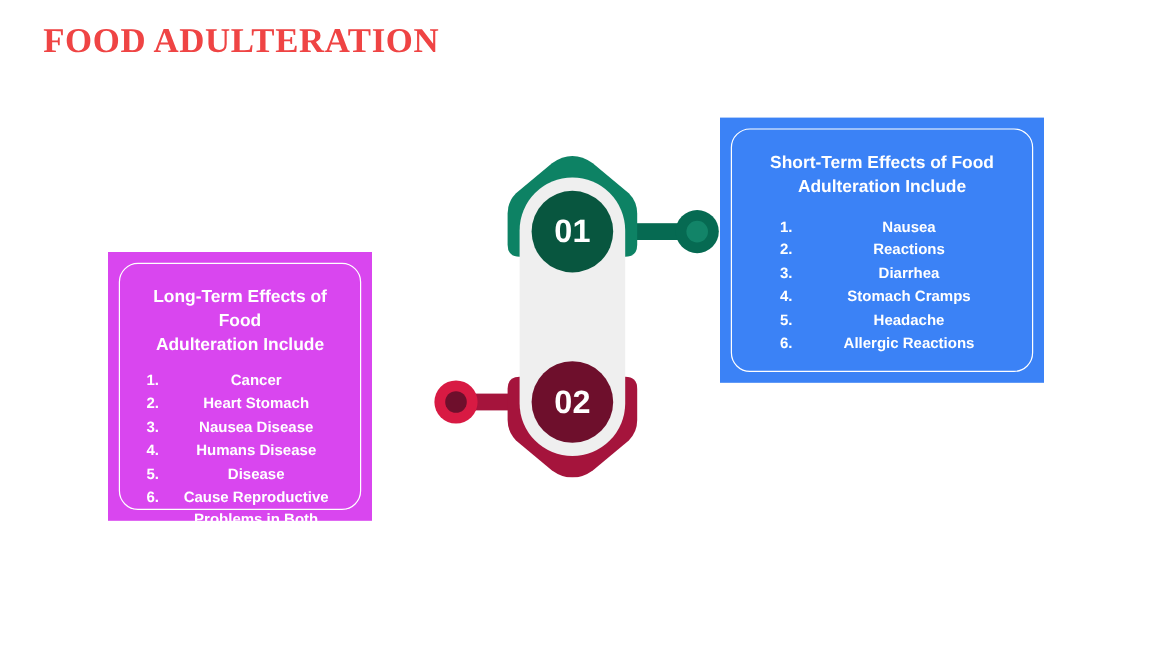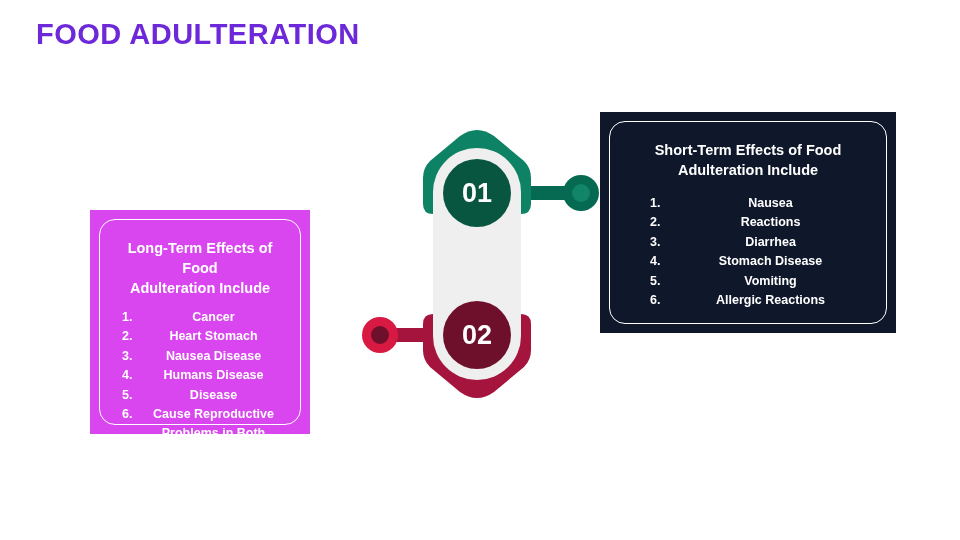--- a/index.html
+++ b/index.html
@@ -16,23 +16,23 @@
   }
 
   
   #slide-title {
     position: absolute;
     left: 36px;
     top: 18px;
     font-size: 29px;
     font-weight: bold;
     letter-spacing: 0.5px;
-    color: #6d28d9;
+    color: #ef4444;
     white-space: nowrap;
-    font-family: Liberation Sans, sans-serif;
+    font-family: Liberation Serif, serif;
   }
 
   
   .panel {
     position: absolute;
     box-sizing: border-box;
   }
   .panel-inner {
     position: absolute;
     left: 9px;
@@ -73,24 +73,24 @@
     text-align: left;
   }
   .li-text {
     flex: 1 1 auto;
     text-align: center;
   }
 
   
   #panel-short-term {
     left: 600px;
-    top: 112px;
-    width: 296px;
+    top: 98px;
+    width: 270px;
     height: 221px;
-    background: #0f172a;
+    background: #3b82f6;
   }
   #panel-short-term .panel-list {
     margin-left: 26px;
   }
 
   
   #panel-long-term {
     left: 90px;
     top: 210px;
     width: 220px;
@@ -196,25 +196,25 @@
       <li>
         <span class="li-num">2.</span>
         <span class="li-text">Reactions</span>
       </li>
       <li>
         <span class="li-num">3.</span>
         <span class="li-text">Diarrhea</span>
       </li>
       <li>
         <span class="li-num">4.</span>
-        <span class="li-text">Stomach Disease</span>
+        <span class="li-text">Stomach Cramps</span>
       </li>
       <li>
         <span class="li-num">5.</span>
-        <span class="li-text">Vomiting</span>
+        <span class="li-text">Headache</span>
       </li>
       <li>
         <span class="li-num">6.</span>
         <span class="li-text">Allergic Reactions</span>
       </li>
     </ul>
   </div>
 </div>
 
 <div class="panel" id="panel-long-term">

